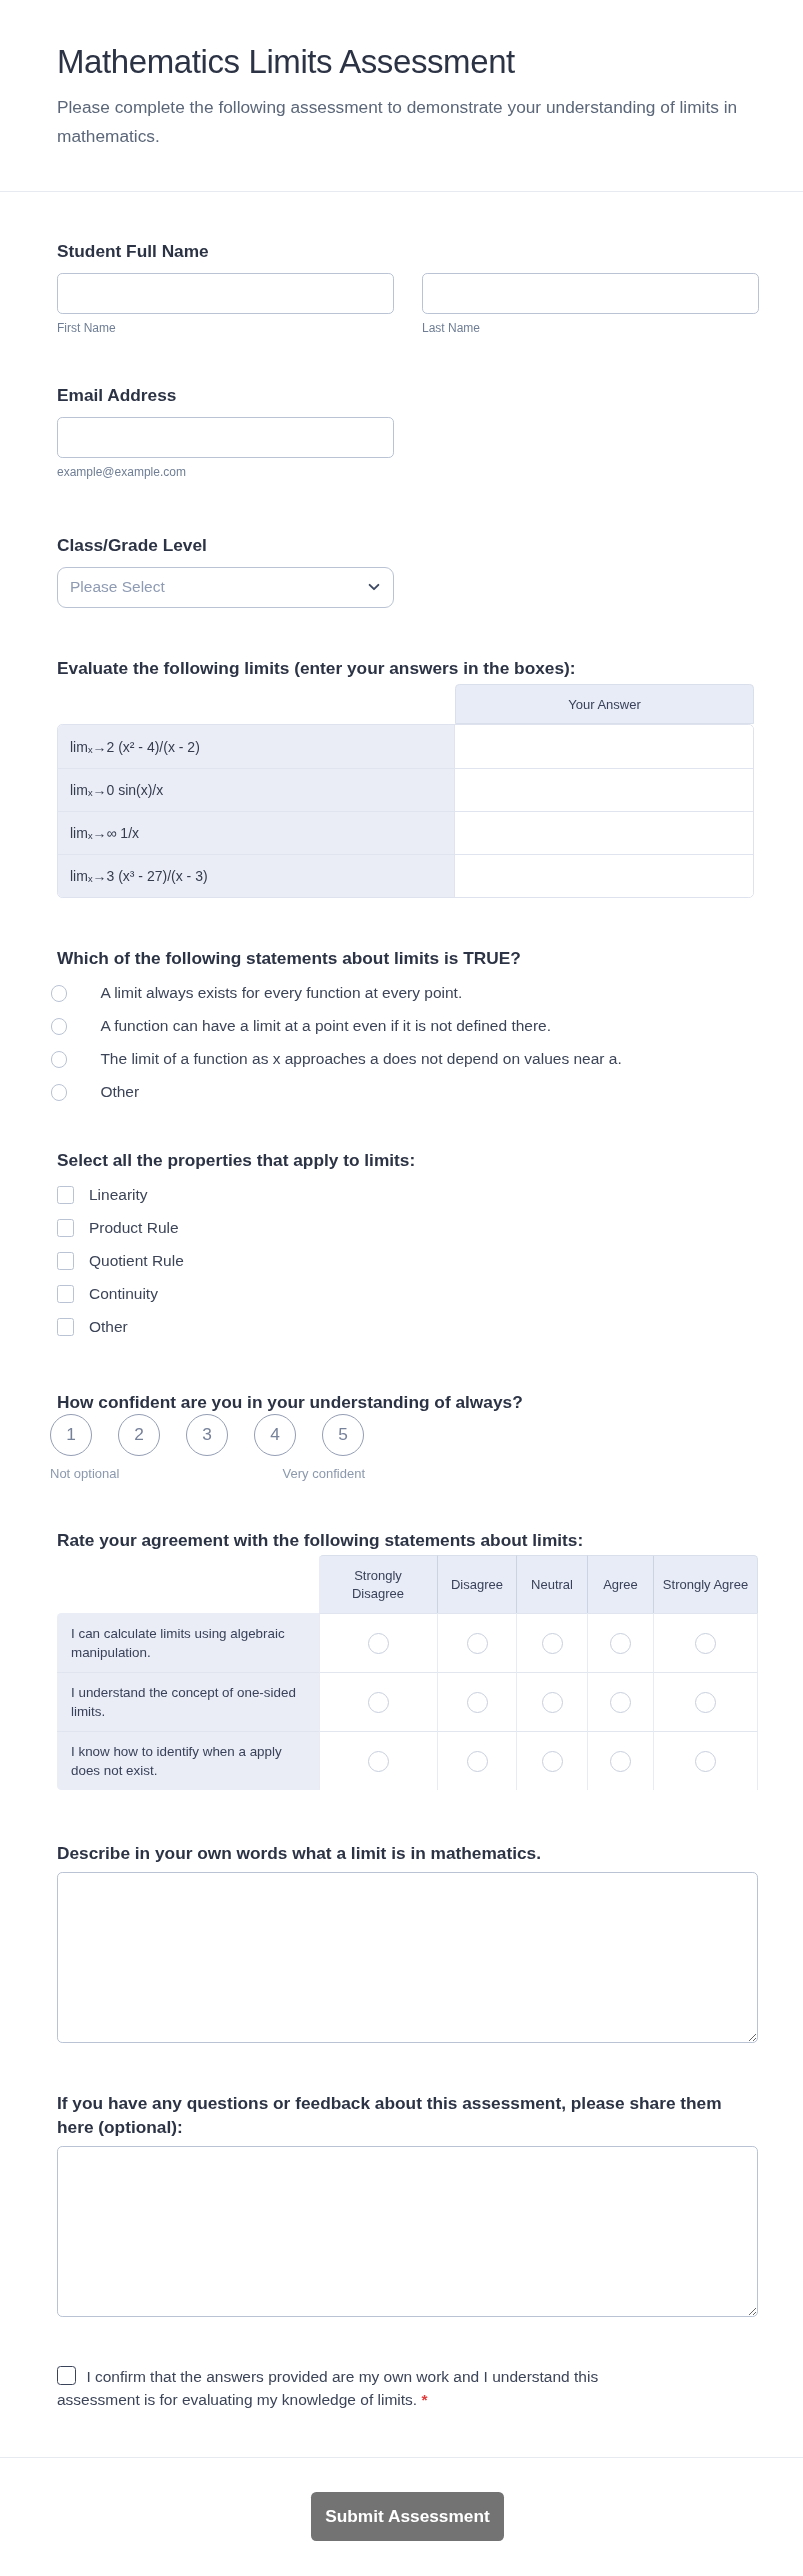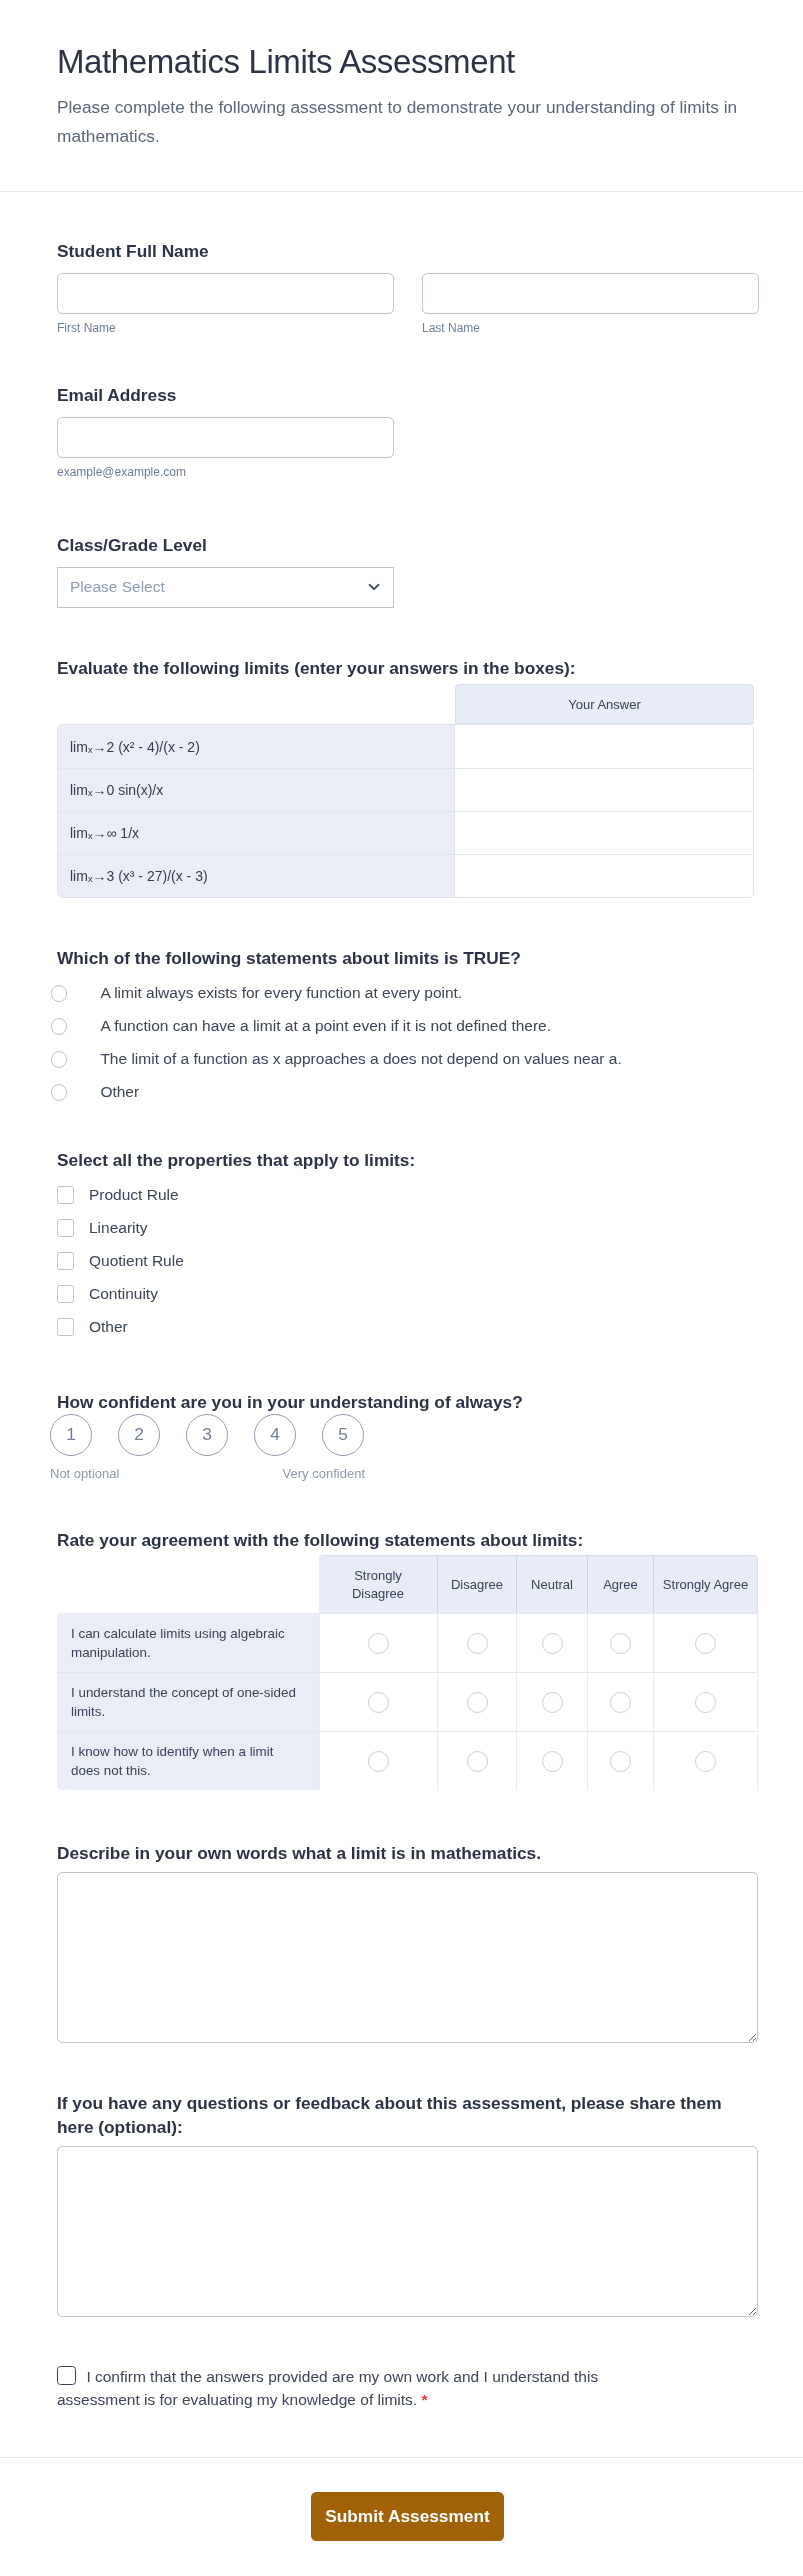--- a/index.html
+++ b/index.html
@@ -38,21 +38,21 @@
     font-size: 15.5px; color: #2c3345; padding: 0 10.4px;
     font-family: inherit; outline: none; background: #fff;
   }
   .sublabel { margin-top: 7px; font-size: 12px; line-height: 15.5px; color: #6f7e95; }
   .name-row { display: flex; gap: 28px; margin-top: 10.4px; }
   .field-stack { margin-top: 10.4px; }
 
   
   .select-box {
     width: 337px; height: 41px; margin-top: 10.4px;
-    border: 0.9px solid #b9c3d4; border-radius: 0; background: #fff;
+    border: 0.9px solid #b9c3d4; border-radius: 9px; background: #fff;
     display: flex; align-items: center; justify-content: space-between;
     padding: 16px 12px; cursor: pointer;
   }
   .select-placeholder { font-size: 15.5px; color: #8e9bb3; }
   .chevron { width: 14px; height: 14px; flex: 0 0 auto; }
 
   
   .ltable { margin-top: 5.2px; width: 697px; }
   .ltable-header-row { display: flex; }
   .ltable-spacer { width: 398px; }
@@ -144,21 +144,21 @@
   .confirm { display: block; margin-top: 48px; max-width: 557px; font-size: 15.5px; line-height: 23px; color: #3c4458; cursor: pointer; }
   .confirm-box {
     display: inline-block; vertical-align: -3.5px; width: 19px; height: 19px;
     border: 1.7px solid #3a4359; border-radius: 3.5px; background: #fff; margin-right: 10.4px;
   }
   .req { color: #e23b3b; font-weight: 700; }
 
   
   .submit-wrap { width: 701px; display: flex; justify-content: center; margin-top: 34px; }
   .submit-btn {
-    width: 193px; height: 49px; background: #a16207; color: #ffffff;
+    width: 193px; height: 49px; background: #737373; color: #ffffff;
     border: none; border-radius: 5.2px; font-size: 17.3px; font-weight: 600;
     font-family: inherit; cursor: pointer;
   }
 </style>
 </head>
 <body>
 
 <div class="page">
 
   <header class="content">
@@ -248,25 +248,25 @@
         <span class="opt-text">Other</span>
       </div>
     </div>
   </section>
 
   <section class="content">
     <div class="q-label mt-props">Select all the properties that apply to limits:</div>
     <div class="opt-list">
       <div class="opt-row">
         <span class="check-square"></span>
+        <span class="opt-text">Linearity</span>
+      </div>
+      <div class="opt-row">
+        <span class="check-square"></span>
         <span class="opt-text">Product Rule</span>
-      </div>
-      <div class="opt-row">
-        <span class="check-square"></span>
-        <span class="opt-text">Linearity</span>
       </div>
       <div class="opt-row">
         <span class="check-square"></span>
         <span class="opt-text">Quotient Rule</span>
       </div>
       <div class="opt-row">
         <span class="check-square"></span>
         <span class="opt-text">Continuity</span>
       </div>
       <div class="opt-row">
@@ -329,21 +329,21 @@
         <div class="mx-cell">
             <span class="mx-radio"></span>
           </div>
         <div class="mx-cell">
             <span class="mx-radio"></span>
           </div>
         <div class="mx-cell last">
             <span class="mx-radio"></span>
           </div>
 
-        <div class="mx-label r3">I know how to identify when a limit does not this.</div>
+        <div class="mx-label r3">I know how to identify when a apply does not exist.</div>
         <div class="mx-cell">
             <span class="mx-radio"></span>
           </div>
         <div class="mx-cell">
             <span class="mx-radio"></span>
           </div>
         <div class="mx-cell">
             <span class="mx-radio"></span>
           </div>
         <div class="mx-cell">

